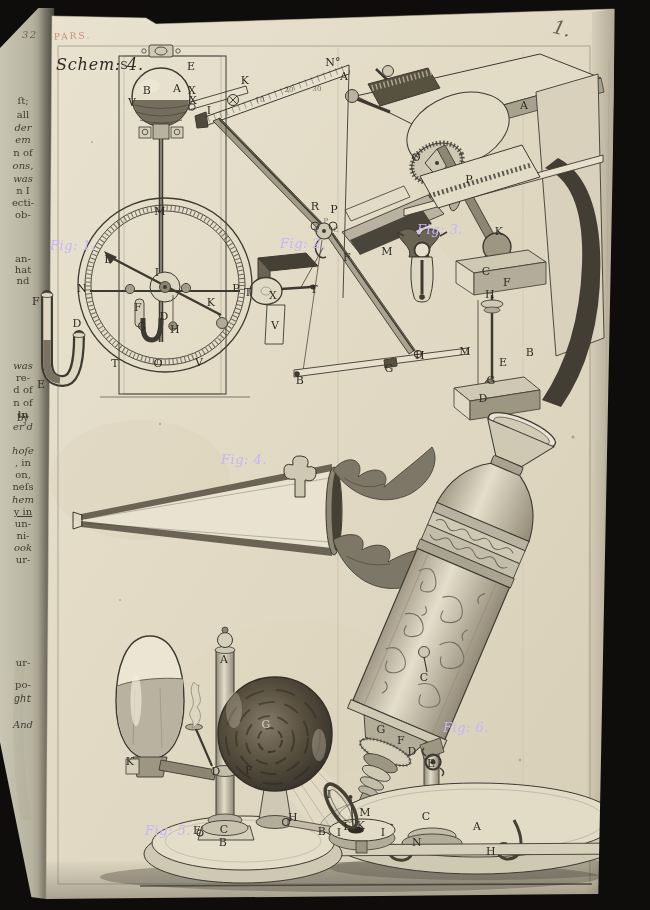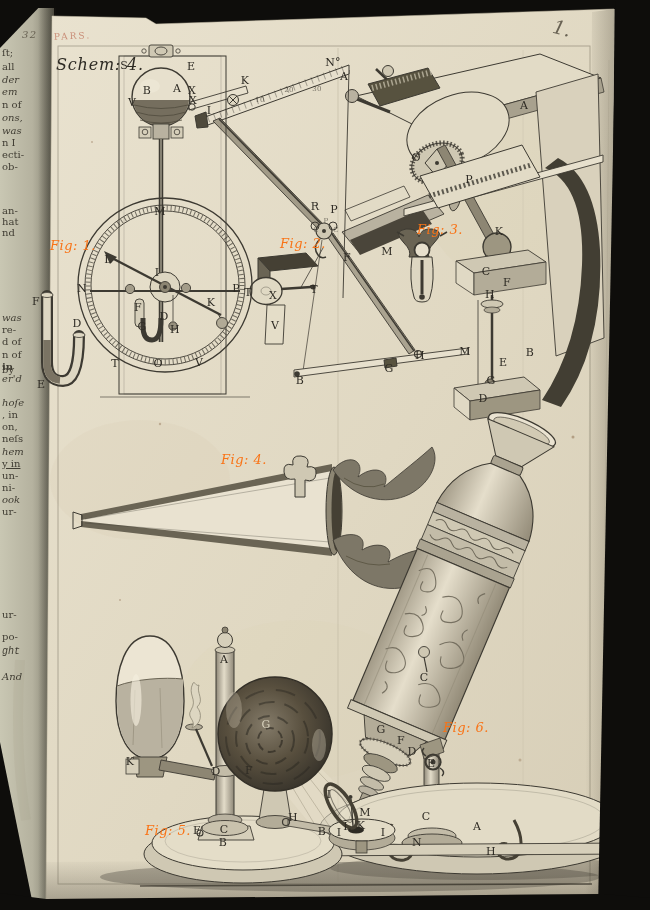--- a/index.html
+++ b/index.html
@@ -5,26 +5,26 @@
   html,body{margin:0;padding:0;background:#0e0d0b;}
   body{width:650px;height:910px;position:relative;overflow:hidden;
        font-family:"DejaVu Serif",serif;}
   .scene{position:absolute;inset:0;}
   svg{position:absolute;left:0;top:0;}
   #labels{position:absolute;inset:0;pointer-events:none;}
   #labels span{position:absolute;white-space:nowrap;}
   .key{transform:translate(-50%,-50%);font:11px "DejaVu Serif",serif;color:#2e2b24;letter-spacing:.2px;}
   .key.sm{font-size:7px;opacity:.6;}
   .key.lt{color:#d8d2bd;}
-  .cap{font:italic 13px "DejaVu Serif",serif;color:#f97316;letter-spacing:.5px;}
+  .cap{font:italic 13px "DejaVu Serif",serif;color:#c4b5fd;letter-spacing:.5px;}
   .title{position:absolute;font:italic 16px "DejaVu Serif",serif;color:#2e2b24;letter-spacing:.8px;}
   .hand32{position:absolute;font:italic 10px "DejaVu Serif",serif;color:#655f50;letter-spacing:1.5px;}
   .stamp{position:absolute;font:9px "DejaVu Serif",serif;color:#b04a32;opacity:.55;letter-spacing:2px;transform:rotate(-2deg);}
   .folio{position:absolute;font:italic 19px "DejaVu Serif",serif;color:#4a4437;opacity:.8;transform:rotate(14deg);}
-  .margin{left:2px;width:42px;text-align:left;font:10px/1 "DejaVu Serif",serif;color:#403d33;}
+  .margin{left:2px;width:42px;text-align:center;font:10px/1 "DejaVu Serif",serif;color:#403d33;margin-top:48px;}
   .margin.it{font-style:italic;}
 </style>
 </head>
 <body>
 
 <div class="scene">
 
 <svg width="650" height="910" viewBox="0 0 650 910">
   <defs>
     <linearGradient id="paperG" x1="0" y1="0" x2="1" y2="1">

